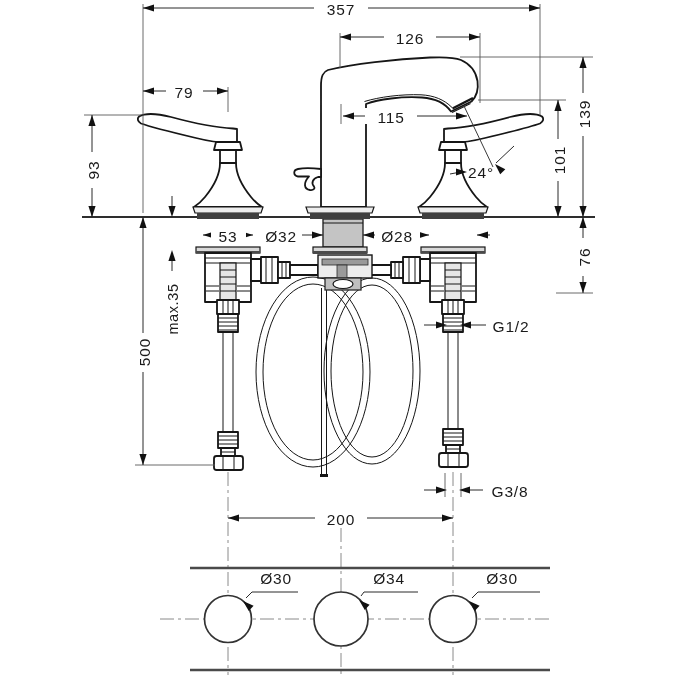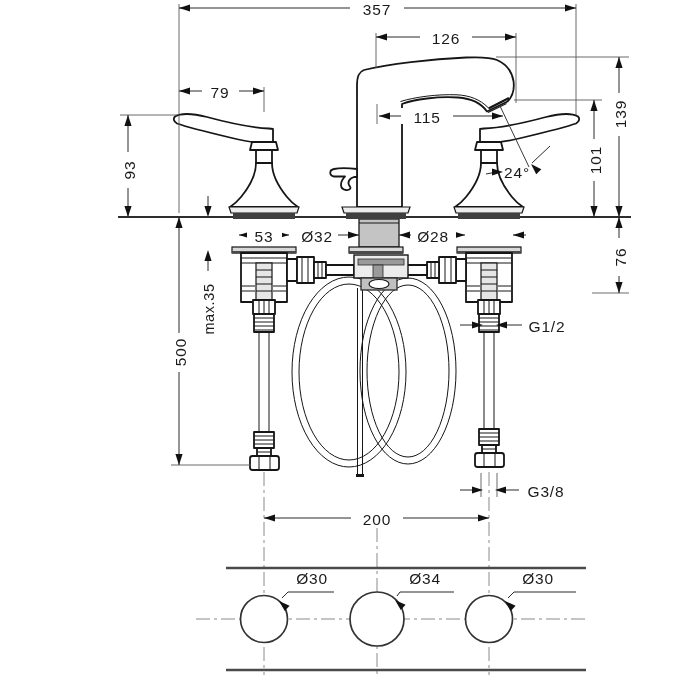--- a/index.html
+++ b/index.html
@@ -1,16 +1,16 @@
 <!DOCTYPE html>
 <html><head>
 <meta charset="utf-8">
 <style>
   html,body{margin:0;padding:0;background:#fff;}
-  .stage{width:595px;height:675px;background:#fff;position:relative;overflow:hidden;margin-left:36px;}
+  .stage{width:595px;height:675px;background:#fff;position:relative;overflow:hidden;}
   .dim{font-family:"Liberation Sans",sans-serif;font-size:15.5px;fill:#1a1a1a;letter-spacing:0.8px;}
   .dim-sm{font-family:"Liberation Sans",sans-serif;font-size:14.5px;fill:#1a1a1a;letter-spacing:0.6px;}
   .part{fill:#ffffff;stroke:#161616;stroke-width:1.8;stroke-linejoin:round;}
   .thin{stroke:#161616;stroke-width:1;fill:none;}
   .dimline{stroke:#2a2a2a;stroke-width:1;fill:none;}
   .ext{stroke:#5a5a5a;stroke-width:0.9;fill:none;}
   .arrow{fill:#111;stroke:none;}
   .center-line{stroke:#8a8a8a;stroke-width:1;fill:none;stroke-dasharray:14 4 3 4;}
   .gap{fill:#ffffff;stroke:none;}
 </style>

